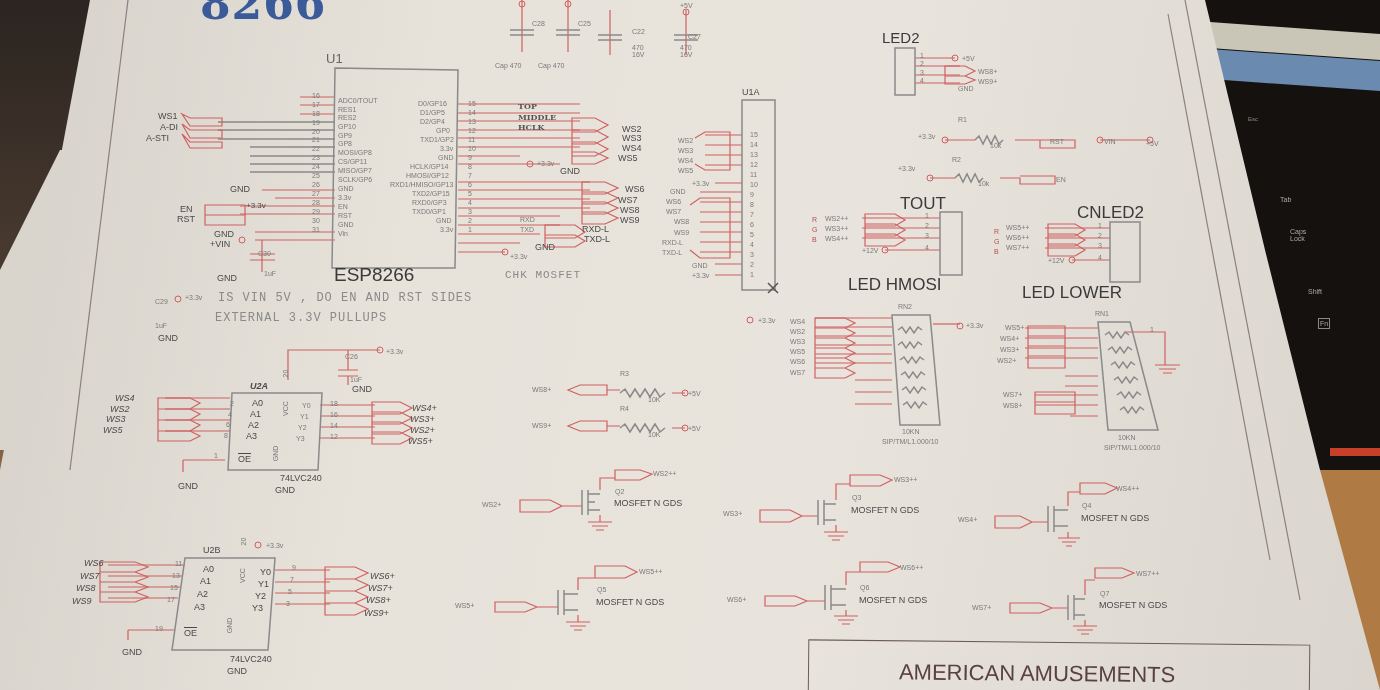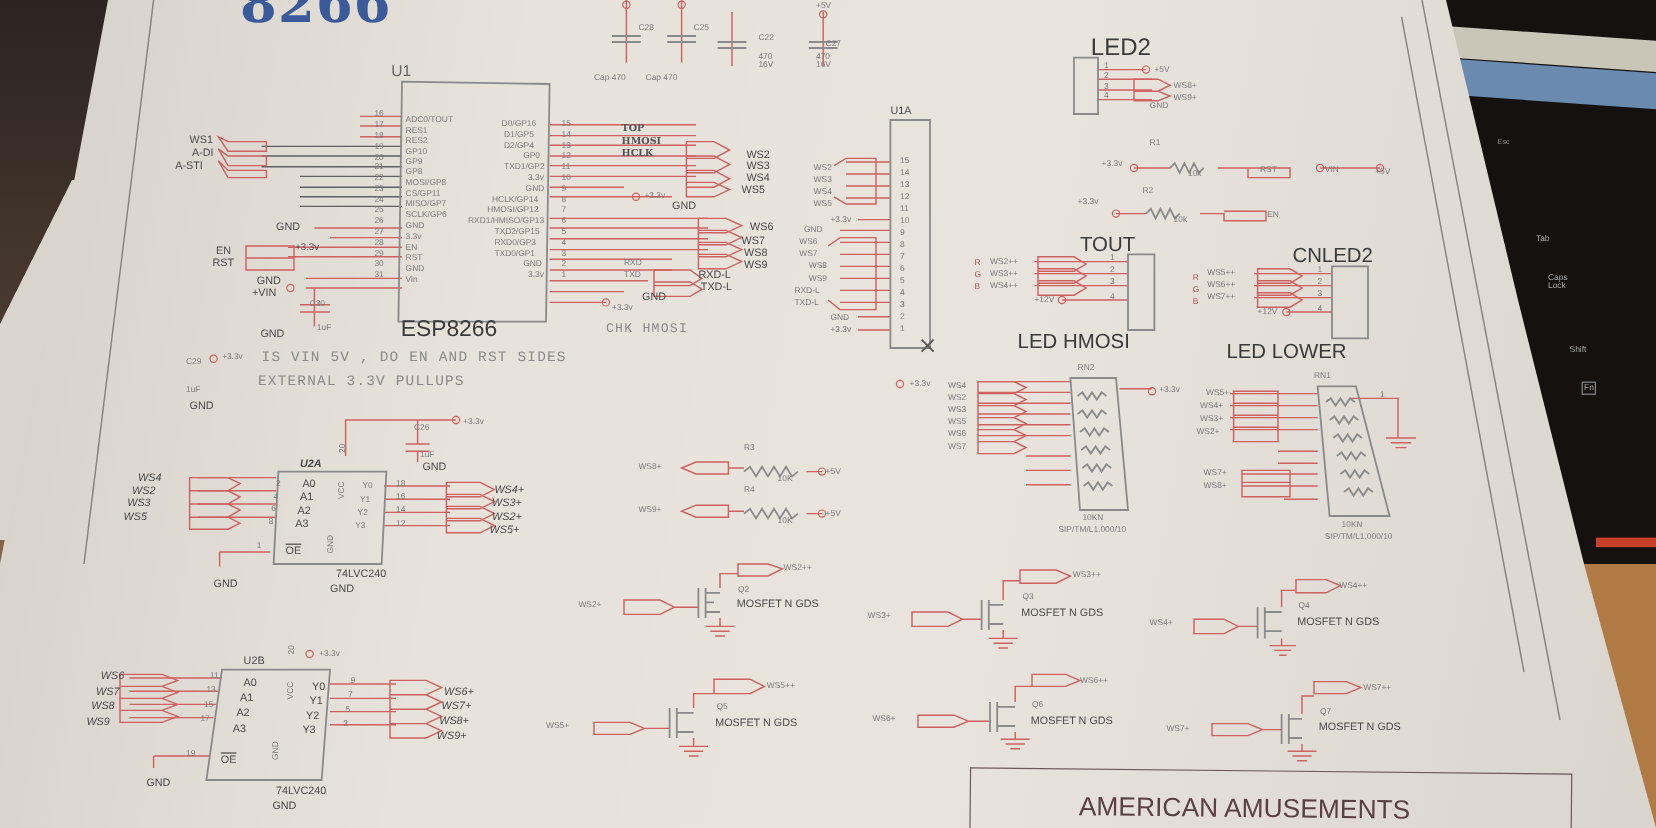--- a/index.html
+++ b/index.html
@@ -269,39 +269,39 @@
   <div class="lbl" style="left:246px;top:202px;font-size:8px;">+3.3v</div>
   <div class="lbl" style="left:180px;top:205px;">EN</div>
   <div class="lbl" style="left:177px;top:215px;">RST</div>
   <div class="lbl" style="left:214px;top:230px;">GND</div>
   <div class="lbl" style="left:210px;top:240px;">+VIN</div>
   <div class="lbl" style="left:217px;top:274px;">GND</div>
   <div class="lbl lbl-sm" style="left:258px;top:250px;">C30</div>
   <div class="lbl lbl-sm" style="left:264px;top:270px;">1uF</div>
 
   <div class="lbl" style="left:518px;top:102px;font-family:'DejaVu Serif',serif;font-weight:bold;font-size:8px;color:#555;">TOP</div>
-  <div class="lbl" style="left:518px;top:113px;font-family:'DejaVu Serif',serif;font-weight:bold;font-size:8px;color:#555;">HMOSI</div>
+  <div class="lbl" style="left:518px;top:113px;font-family:'DejaVu Serif',serif;font-weight:bold;font-size:8px;color:#555;">MIDDLE</div>
   <div class="lbl" style="left:518px;top:123px;font-family:'DejaVu Serif',serif;font-weight:bold;font-size:8px;color:#555;">HCLK</div>
   <div class="lbl" style="left:622px;top:125px;">WS2</div>
   <div class="lbl" style="left:622px;top:134px;">WS3</div>
   <div class="lbl" style="left:622px;top:144px;">WS4</div>
   <div class="lbl" style="left:618px;top:154px;">WS5</div>
   <div class="lbl lbl-sm" style="left:537px;top:160px;">+3.3v</div>
   <div class="lbl" style="left:560px;top:167px;">GND</div>
   <div class="lbl" style="left:625px;top:185px;">WS6</div>
   <div class="lbl" style="left:618px;top:196px;">WS7</div>
   <div class="lbl" style="left:620px;top:206px;">WS8</div>
   <div class="lbl" style="left:620px;top:216px;">WS9</div>
   <div class="lbl lbl-sm" style="left:520px;top:216px;">RXD</div>
   <div class="lbl lbl-sm" style="left:520px;top:226px;">TXD</div>
   <div class="lbl" style="left:582px;top:225px;">RXD-L</div>
   <div class="lbl" style="left:584px;top:235px;">TXD-L</div>
   <div class="lbl" style="left:535px;top:243px;">GND</div>
   <div class="lbl lbl-sm" style="left:510px;top:253px;">+3.3v</div>
-  <div class="lbl lbl-mono" style="left:505px;top:270px;font-size:11px;">CHK HMOSI</div>
+  <div class="lbl lbl-mono" style="left:505px;top:270px;font-size:11px;">CHK MOSFET</div>
 
   <div class="lbl lbl-mono" style="left:218px;top:292px;">IS VIN 5V  , DO   EN AND RST SIDES</div>
   <div class="lbl lbl-mono" style="left:215px;top:312px;">EXTERNAL 3.3V PULLUPS</div>
 
   <div class="lbl lbl-sm" style="left:155px;top:298px;">C29</div>
   <div class="lbl lbl-sm" style="left:185px;top:294px;">+3.3v</div>
   <div class="lbl lbl-sm" style="left:155px;top:322px;">1uF</div>
   <div class="lbl" style="left:158px;top:334px;">GND</div>
 
   <div class="lbl" style="left:742px;top:88px;">U1A</div>
@@ -332,21 +332,21 @@
     <div class="lbl lbl-sm" style="left:666px;top:198px;">WS6</div>
     <div class="lbl lbl-sm" style="left:666px;top:208px;">WS7</div>
     <div class="lbl lbl-sm" style="left:674px;top:218px;">WS8</div>
     <div class="lbl lbl-sm" style="left:674px;top:229px;">WS9</div>
     <div class="lbl lbl-sm" style="left:662px;top:239px;">RXD-L</div>
     <div class="lbl lbl-sm" style="left:662px;top:249px;">TXD-L</div>
     <div class="lbl lbl-sm" style="left:692px;top:262px;">GND</div>
     <div class="lbl lbl-sm" style="left:692px;top:272px;">+3.3v</div>
   </div>
 
-  <div class="lbl lbl-big" style="left:882px;top:30px;font-size:20px;margin-left:27px;">LED2</div>
+  <div class="lbl lbl-big" style="left:882px;top:30px;font-size:15px;">LED2</div>
   <div class="lbl lbl-sm" style="left:920px;top:52px;">1</div>
   <div class="lbl lbl-sm" style="left:920px;top:60px;">2</div>
   <div class="lbl lbl-sm" style="left:920px;top:69px;">3</div>
   <div class="lbl lbl-sm" style="left:920px;top:77px;">4</div>
   <div class="lbl lbl-sm" style="left:962px;top:55px;">+5V</div>
   <div class="lbl lbl-sm" style="left:978px;top:68px;">WS8+</div>
   <div class="lbl lbl-sm" style="left:978px;top:78px;">WS9+</div>
   <div class="lbl lbl-sm" style="left:958px;top:85px;">GND</div>
 
   <div class="lbl lbl-sm" style="left:958px;top:116px;">R1</div>

